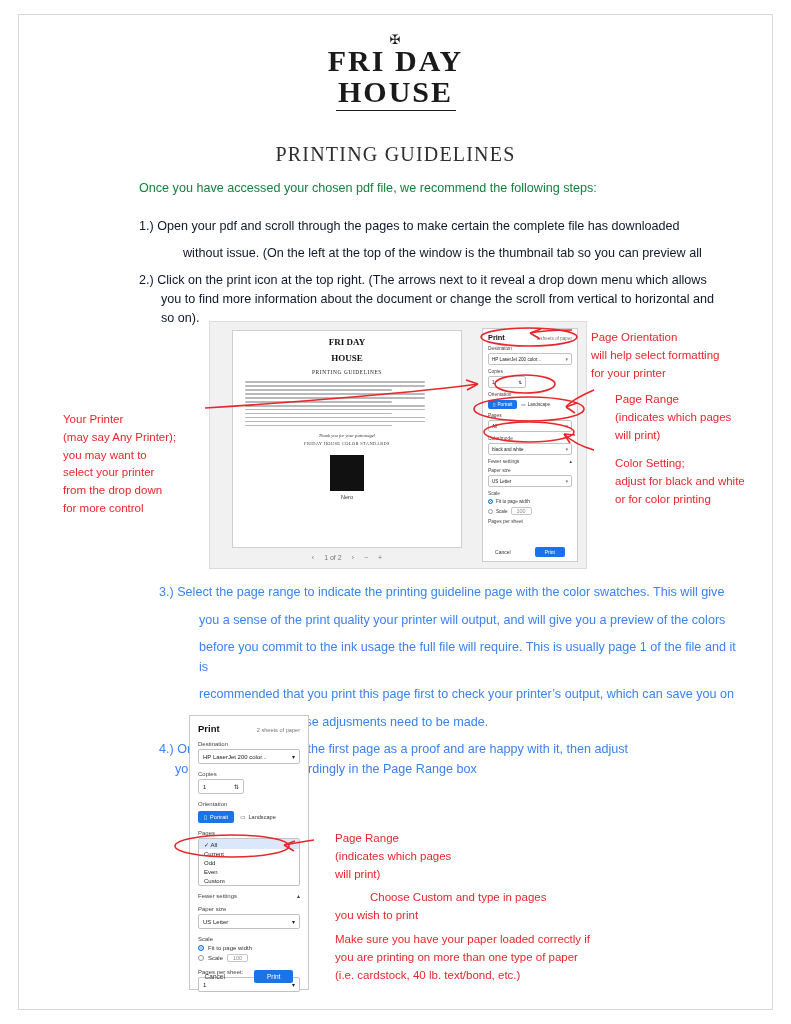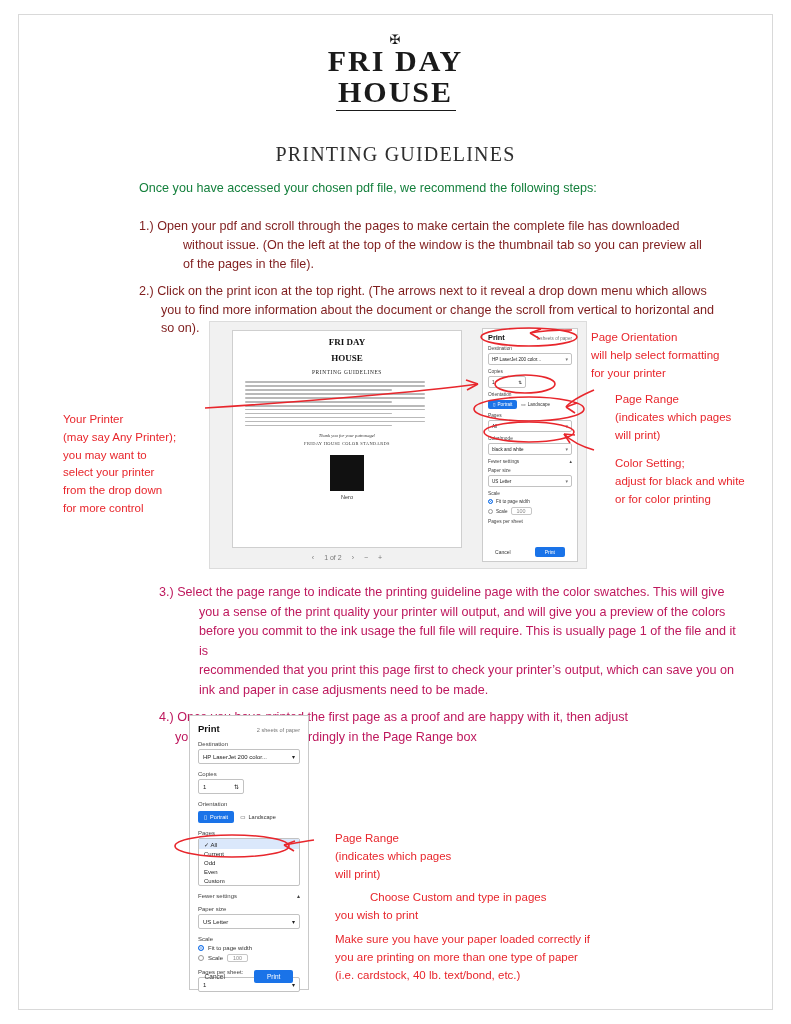--- a/index.html
+++ b/index.html
@@ -49,29 +49,29 @@
     color:#2e2e2e;
     font-variant:small-caps;
   }
   
   .intro{
     position:absolute;left:120px;top:166px;width:560px;
     font-size:12.6px;color:#15803d;
   }
   .steps{
     position:absolute;left:120px;top:202px;width:580px;
-    font-size:12.6px;color:#7f1d1d;line-height:1.5;
+    font-size:12.6px;color:#0f172a;line-height:1.5;
   }
   .step{margin-bottom:8px;}
-  .step .sub{display:block;padding-left:44px;}
+  .step .sub{display:block;padding-left:44px;margin-top:8px;}
   .step .sub2{display:block;padding-left:22px;}
 
   .steps2{
     position:absolute;left:140px;top:568px;width:580px;
-    font-size:12.6px;color:#be185d;line-height:1.55;
+    font-size:12.6px;color:#3b82f6;line-height:1.55;
   }
   .steps2 .sub{display:block;padding-left:40px;}
   .steps2 .sub-a{display:block;padding-left:16px;}
 
   
   .shot1{
     position:absolute;left:190px;top:306px;width:378px;height:248px;
     background:#f1f1f1;border:1px solid #dcdcdc;box-sizing:border-box;
   }
   .doc-preview{
@@ -214,21 +214,20 @@
   </div>
 
   <div class="doc-title">PRINTING GUIDELINES</div>
 
   <div class="intro">Once you have accessed your chosen pdf file, we recommend the following steps:</div>
 
   <div class="steps">
     <div class="step">
       <span>1.) Open your pdf and scroll through the pages to make certain the complete file has downloaded</span>
       <span class="sub">without issue. (On the left at the top of the window is the thumbnail tab so you can preview all</span>
-      <span class="sub">of the pages in the file).</span>
     </div>
     <div class="step">
       <span>2.) Click on the print icon at the top right.  (The arrows next to it reveal a drop down menu which allows</span>
       <span class="sub2">you to find more information about the document or change the scroll from vertical to horizontal and so on).</span>
     </div>
   </div>
 
   <div class="shot1">
 
     <div class="doc-preview">

